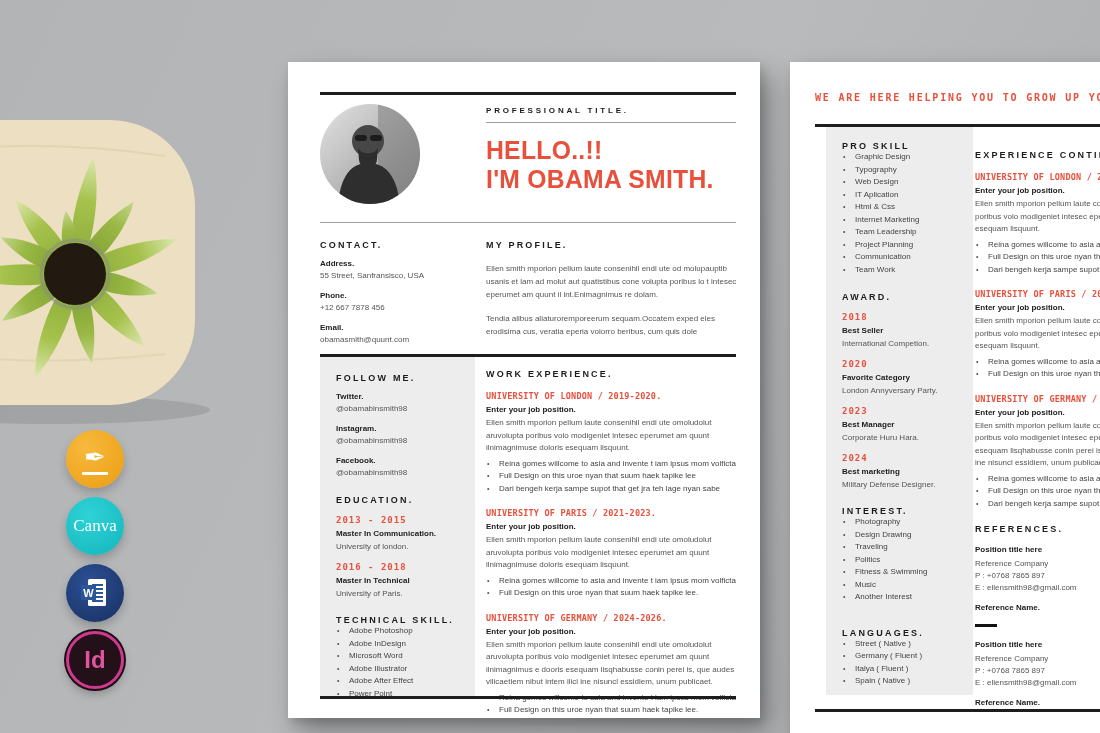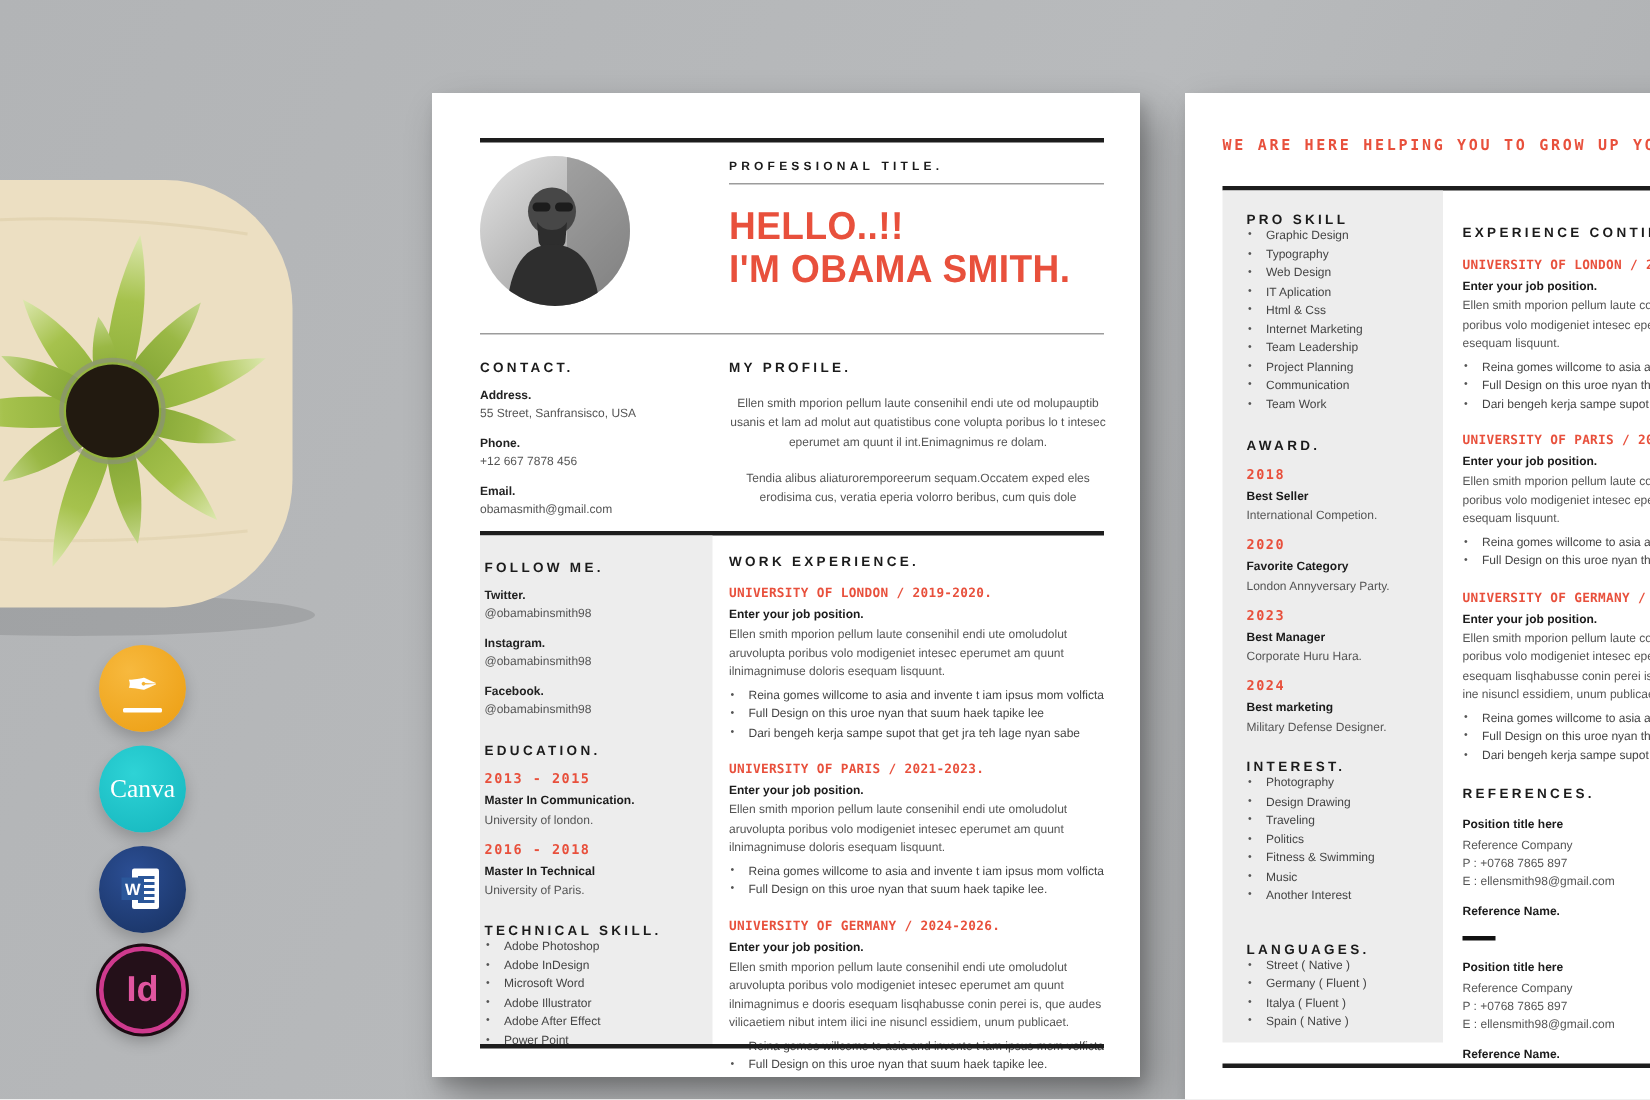--- a/index.html
+++ b/index.html
@@ -11,33 +11,33 @@
   
   .page{position:absolute;background:#fff;
         box-shadow:10px 14px 26px rgba(0,0,0,.32),3px 5px 9px rgba(0,0,0,.15)}
   .page1{left:288px;top:62px;width:472px;height:656px}
   .page2{left:790px;top:62px;width:472px;height:690px}
   .rule{position:absolute;height:3px;background:#1d1d1d}
   .rule-thin{position:absolute;height:1px;background:#9c9c9c}
   .h-sec{font-size:9px;font-weight:bold;letter-spacing:2.2px;color:#1b1b1b;white-space:nowrap}
   .lbl{font-size:8px;font-weight:bold;color:#222;margin-top:8px;line-height:11px}
   .val{font-size:8px;color:#555;line-height:12px;margin-top:1px}
-  .p-sm{font-size:8px;color:#555;line-height:13px;margin-bottom:11px;text-align:center}
+  .p-sm{font-size:8px;color:#555;line-height:13px;margin-bottom:11px;text-align:left}
   .blist{margin-top:0}
   .blist li{list-style:none;position:relative;padding-left:13px;font-size:8px;color:#444;line-height:12.5px}
   .blist li::before{content:"•";position:absolute;left:1px;top:0;font-size:7px;color:#555}
   .job{margin-bottom:13px}
   .job-title{font-family:"DejaVu Sans Mono",monospace;font-weight:bold;font-size:8.5px;
              color:#E8503C;letter-spacing:.2px;margin-bottom:3px;white-space:nowrap}
   .job-pos{font-size:8px;font-weight:bold;color:#1b1b1b;margin-bottom:2px;line-height:11px}
   .job-body{font-size:8px;color:#555;line-height:12.5px;margin-bottom:2px}
   .job .blist{margin-top:3px}
   .panel{position:absolute;background:#ededed;overflow:hidden}
-  .panel1{left:32px;top:295px;width:155px;height:341px;padding:16px 12px 0 3px}
-  .panel2{left:25px;top:65px;width:147px;height:568px;padding:14px 8px 0 16px}
+  .panel1{left:32px;top:295px;width:155px;height:341px;padding:16px 12px 0 16px}
+  .panel2{left:36px;top:65px;width:147px;height:568px;padding:14px 8px 0 16px}
   .photo{position:absolute;left:32px;top:42px;width:100px;height:100px;border-radius:50%;overflow:hidden}
   .ht-col{position:absolute;left:198px;top:44px;width:250px}
   .prof-title{font-size:8px;font-weight:bold;letter-spacing:2.8px;color:#1b1b1b;white-space:nowrap}
   .ht-rule{height:1px;background:#9c9c9c;margin-top:7px}
   .hello{font-weight:800;font-size:26px;line-height:29px;letter-spacing:.3px;color:#E8503C;
          margin-top:13px;transform:scaleX(.95);transform-origin:left top;white-space:nowrap}
   .contact-col{position:absolute;left:32px;top:178px;width:152px}
   .profile-col{position:absolute;left:198px;top:178px;width:252px}
   .profile-col .p-sm{margin-top:0}
   .profile-col .h-sec{margin-bottom:12px}
@@ -182,21 +182,21 @@
           <div>
           <div class="lbl">Address.</div>
           <div class="val">55 Street, Sanfransisco, USA</div>
         </div>
           <div>
           <div class="lbl">Phone.</div>
           <div class="val">+12 667  7878 456</div>
         </div>
           <div>
           <div class="lbl">Email.</div>
-          <div class="val">obamasmith@gmail.com</div>
+          <div class="val">obamasmith@quunt.com</div>
         </div>
         </div>
     </div>
 
     <div class="profile-col">
       <div class="h-sec">MY PROFILE.</div>
       <div>
           <p class="p-sm">Ellen smith mporion pellum laute consenihil endi ute od molupauptib usanis et lam ad molut aut quatistibus cone volupta poribus lo t intesec eperumet am quunt il int.Enimagnimus re dolam.</p>
           <p class="p-sm">Tendia alibus aliaturoremporeerum sequam.Occatem exped eles erodisima cus, veratia eperia volorro beribus, cum quis dole</p>
         </div>

